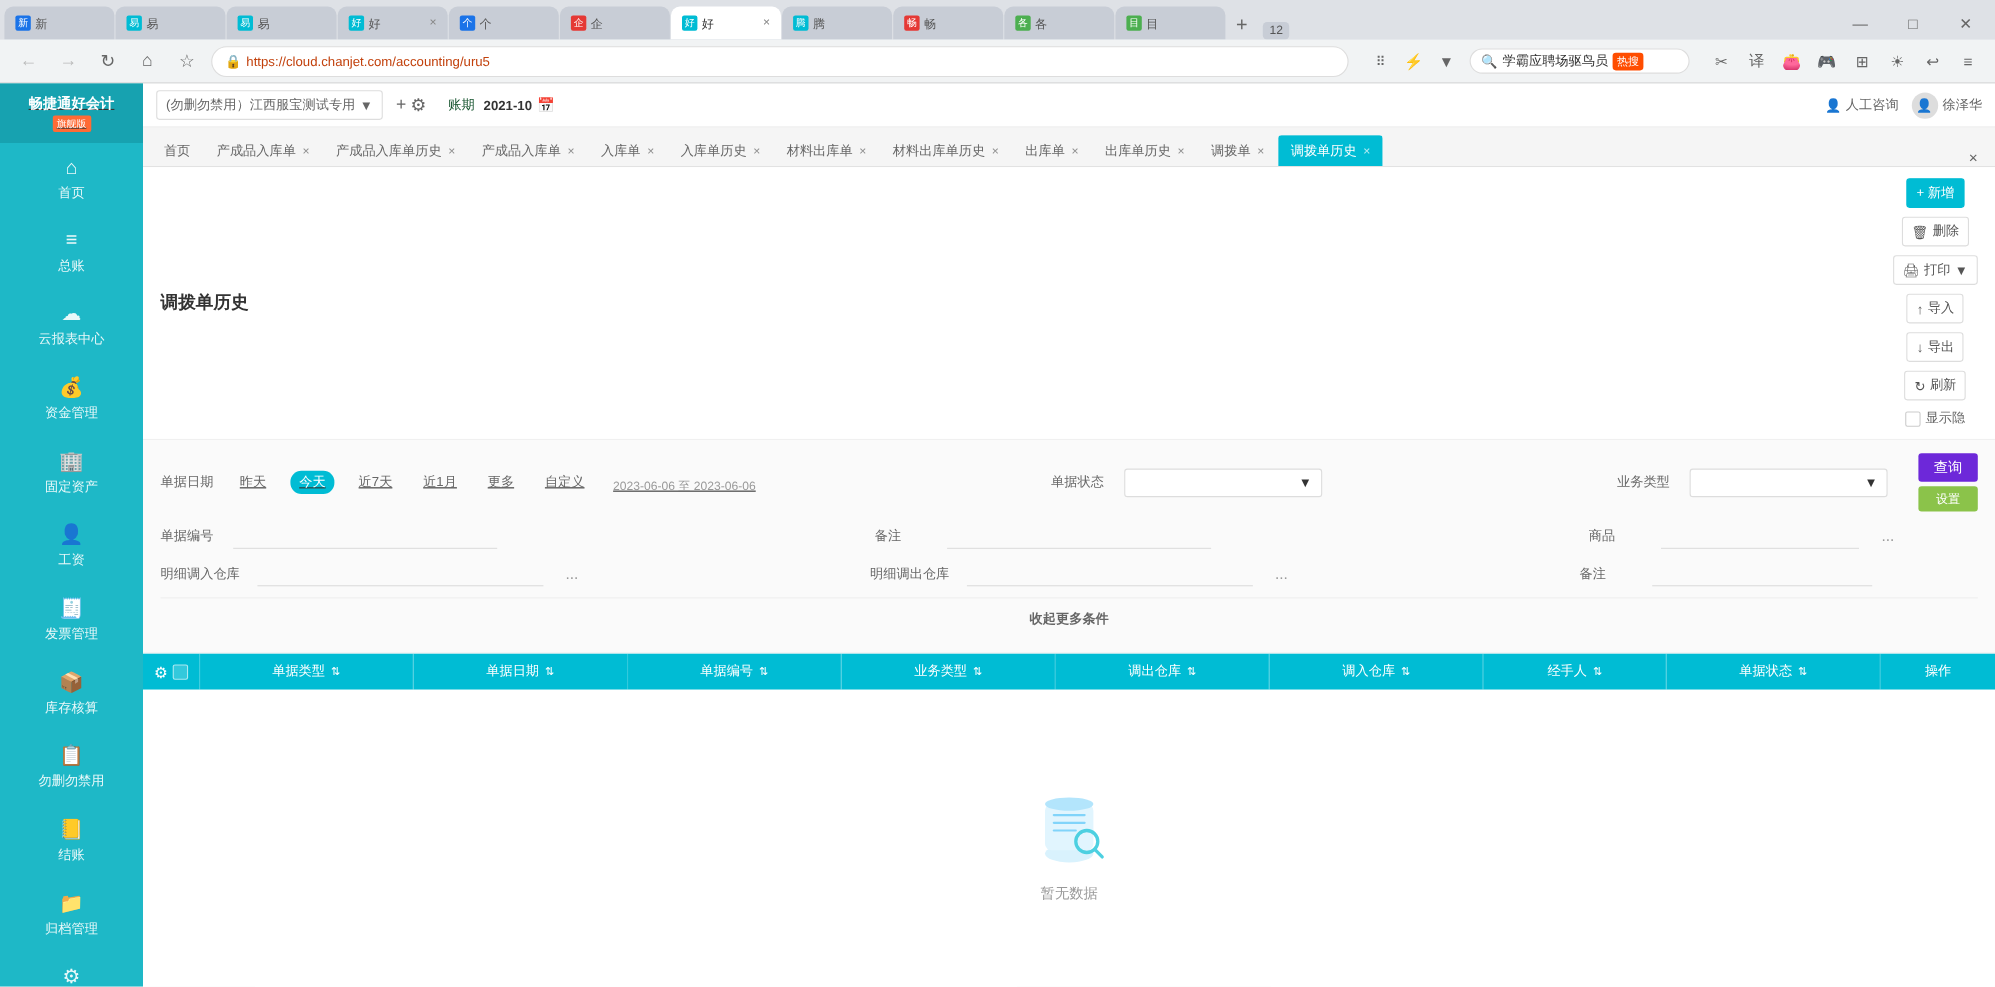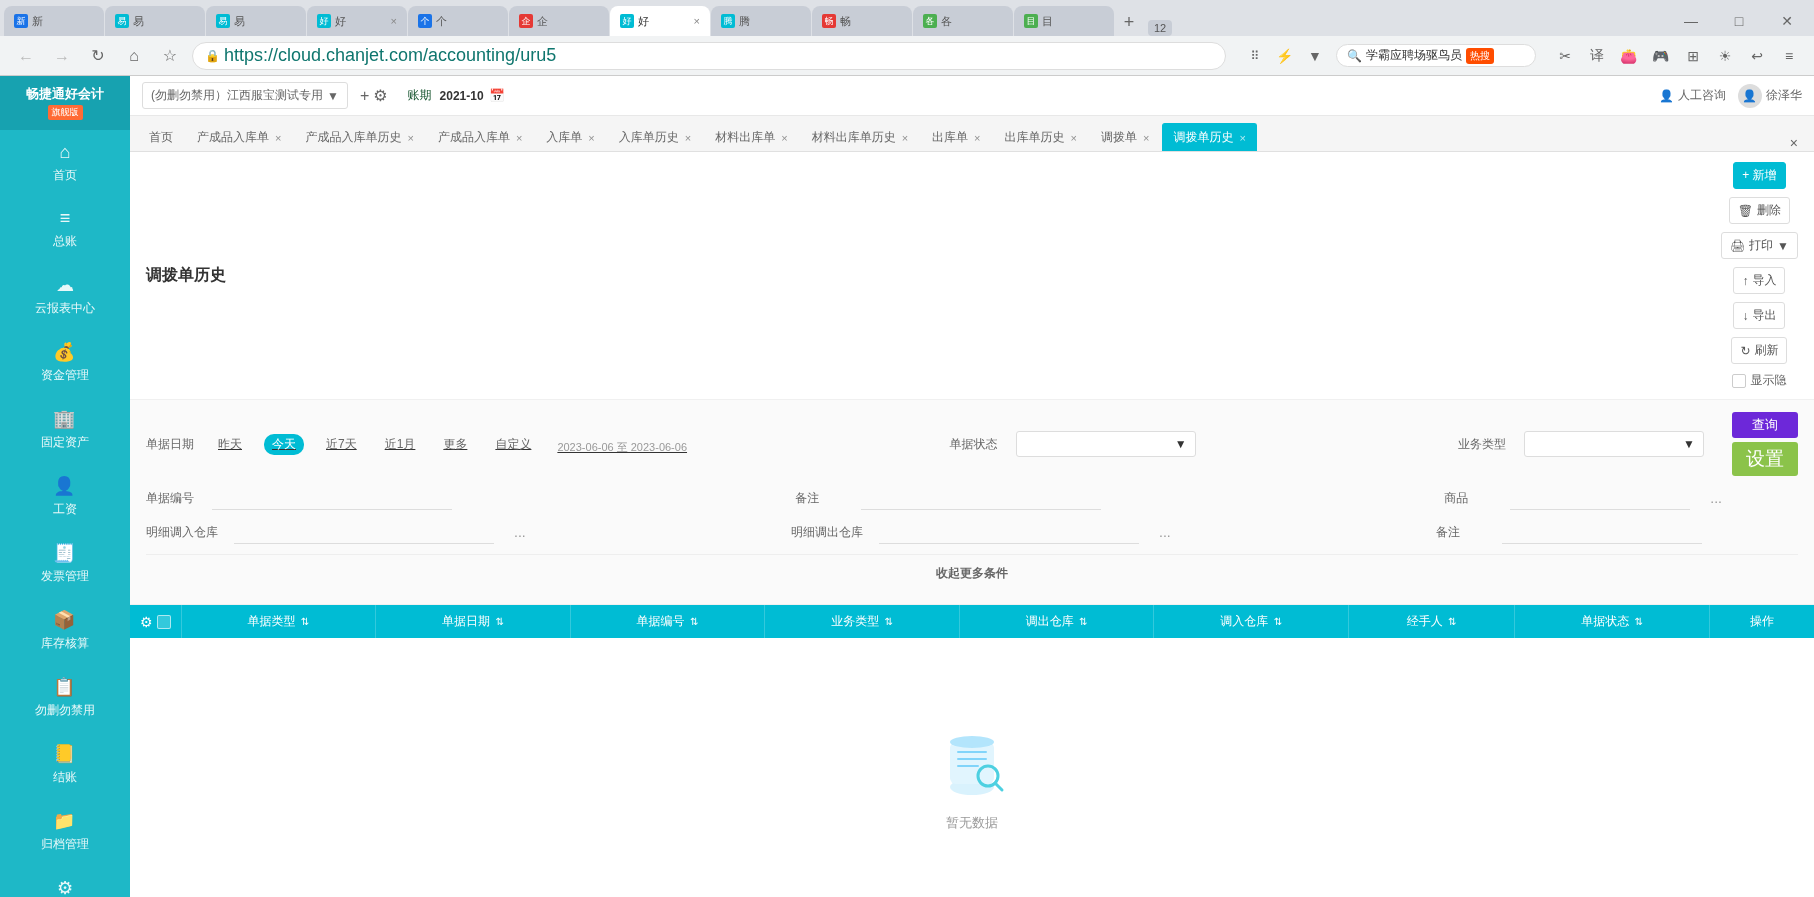--- a/index.html
+++ b/index.html
@@ -25,21 +25,21 @@
     .toolbar-icon { width: 26px; height: 26px; display: flex; align-items: center; justify-content: center; cursor: pointer; color: #666; font-size: 14px; border-radius: 50%; }
     .search-bar-chrome { display: flex; align-items: center; background: #fff; border: 1px solid #ddd; border-radius: 20px; padding: 2px 10px; min-width: 200px; font-size: 12px; color: #333; gap: 4px; }
     .hot-tag { background: #ff4d00; color: #fff; font-size: 10px; padding: 1px 4px; border-radius: 3px; }
     .win-btn { width: 46px; height: 30px; display: flex; align-items: center; justify-content: center; cursor: pointer; font-size: 14px; color: #666; }
 
     
     .app-container { display: flex; height: calc(897px - 76px); }
 
     
     .sidebar { width: 130px; background: #1eb8c7; flex-shrink: 0; display: flex; flex-direction: column; align-items: center; padding-top: 0; }
-    .sidebar-logo { width: 100%; background: #17a2b0; padding: 10px; display: flex; flex-direction: column; align-items: center; justify-content: center; height: 60px; }
+    .sidebar-logo { width: 100%; background: #17a2b0; padding: 10px; display: flex; flex-direction: column; align-items: center; justify-content: center; height: 60px; text-decoration: underline; }
     .logo-text { color: #fff; font-size: 13px; font-weight: bold; text-align: center; line-height: 1.3; }
     .logo-badge { background: #ff6b35; color: #fff; font-size: 9px; padding: 1px 4px; border-radius: 2px; margin-top: 2px; }
     .sidebar-item { width: 100%; display: flex; flex-direction: column; align-items: center; padding: 12px 0; cursor: pointer; color: #e8f8f9; gap: 4px; }
     .sidebar-item .si-icon { font-size: 18px; }
     .sidebar-item .si-label { font-size: 12px; color: #e8f8f9; }
 
     
     .main-content { flex: 1; display: flex; flex-direction: column; background: #fff; overflow: hidden; }
 
     
@@ -163,21 +163,21 @@
   </div>
 
   <div class="address-bar">
     <div class="nav-btn disabled">←</div>
     <div class="nav-btn disabled">→</div>
     <div class="nav-btn">↻</div>
     <div class="nav-btn">⌂</div>
     <div class="nav-btn">☆</div>
     <div class="address-input">
       <span class="address-lock">🔒</span>
-      <span style="color:#0f766e;font-size:18px;">https://cloud.chanjet.com/accounting/uru5</span>
+      <span style="color:#c2410c;font-size:12px;">https://cloud.chanjet.com/accounting/uru5</span>
     </div>
     <div style="display:flex;align-items:center;gap:4px;margin-left:8px;">
       <div class="toolbar-icon" style="font-size:12px;">⠿</div>
       <div class="toolbar-icon">⚡</div>
       <div class="toolbar-icon">▼</div>
     </div>
     <div class="search-bar-chrome">
       <span>🔍</span>
       <span>学霸应聘场驱鸟员</span>
       <span class="hot-tag">热搜</span>
@@ -388,21 +388,21 @@
             <span>▼</span>
           </div>
           <div style="flex:1;min-width:80px;"></div>
           <span class="filter-label">业务类型</span>
           <div class="filter-select">
             <span></span>
             <span>▼</span>
           </div>
           <div style="display:flex;flex-direction:column;gap:4px;margin-left:12px;">
             <button style="background:#6d28d9;color:#fff;border:none;border-radius:3px;padding:4px 14px;cursor:pointer;font-size:13px;">查询</button>
-            <button style="background:#8bc34a;color:#fff;border:none;border-radius:3px;padding:4px 14px;cursor:pointer;font-size:19px;">设置</button>
+            <button style="background:#8bc34a;color:#fff;border:none;border-radius:3px;padding:4px 14px;cursor:pointer;font-size:11px;">设置</button>
           </div>
         </div>
 
         <div class="filter-row">
           <span class="filter-label">单据编号</span>
           <input class="filter-input" type="text" style="min-width: 240px;">
           <div style="flex:1;"></div>
           <span class="filter-label">备注</span>
           <input class="filter-input" type="text" style="min-width: 240px;">
           <div style="flex:1;"></div>

